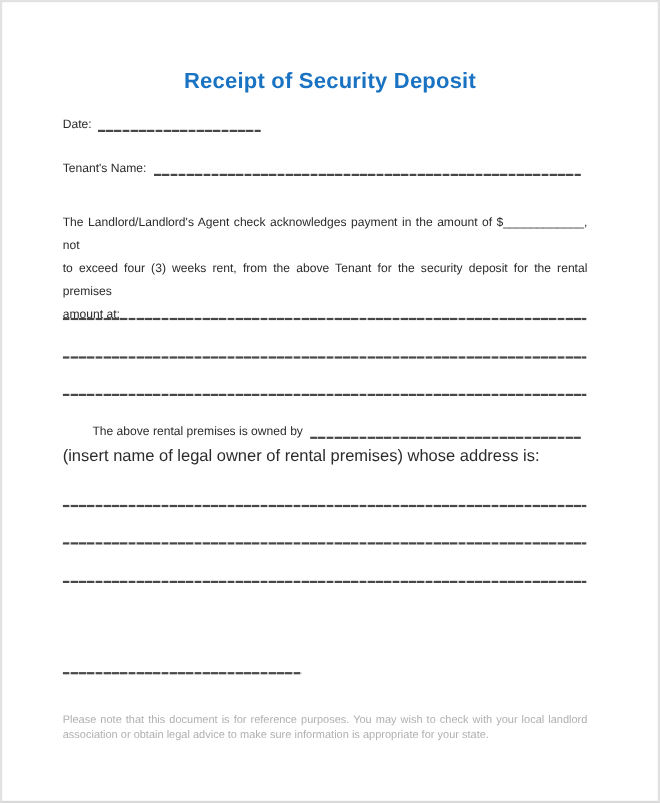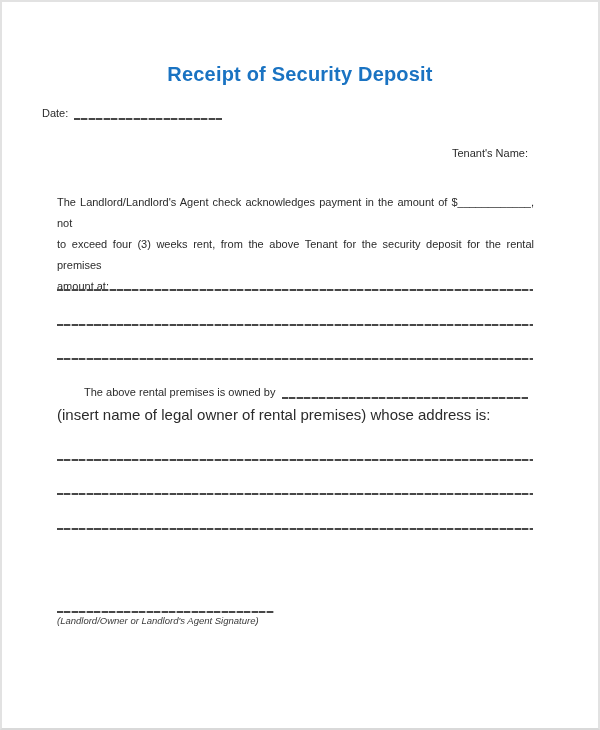--- a/index.html
+++ b/index.html
@@ -44,23 +44,23 @@
 
   
   .wline {
     height: 2px;
     align-self: flex-end;
     margin-bottom: 1px;
     background: repeating-linear-gradient(90deg, #474747 0 6px, #bcbcbc 6px 7.5px);
   }
   .wline.grow { flex: 1; margin-left: 7px; }
 
-  .row-date   { top: 104px; left: 40px; right: 70px; }
+  .row-date   { top: 104px; left: 55px; right: 70px; }
   .date-line  { width: 148px; }
-  .row-tenant { top: 144px; left: 55px; right: 70px; flex-direction: column; }
+  .row-tenant { top: 144px; left: 55px; right: 70px; }
   .row-owned  { top: 383px; left: 55px; right: 70px; margin-left: 27px; }
 
   .para {
     font-size: 11px;
     line-height: 21px;
   }
   .ack-para { top: 190px; left: 55px; width: 477px; }
   .jline { text-align: justify; text-align-last: justify; }
 
   .insert-note {
@@ -140,16 +140,19 @@
     <span class="wline grow"></span>
   </div>
 
   <div class="abs insert-note">(insert name of legal owner of rental premises) whose address is:</div>
 
   <div class="abs blank-line bl-4"></div>
   <div class="abs blank-line bl-5"></div>
   <div class="abs blank-line bl-6"></div>
 
   <div class="abs sig-line"></div>
-  <div class="abs sig-caption">(Landlord/Owner or Landlord's Agent Signature)</div>
 
+  <div class="abs footer-note">
+    <div class="jline">Please note that this document is for reference purposes. You may wish to check with your local landlord</div>
+    <div>association or obtain legal advice to make sure information is appropriate for your state.</div>
+  </div>
 
 </div>
 
 </body></html>

